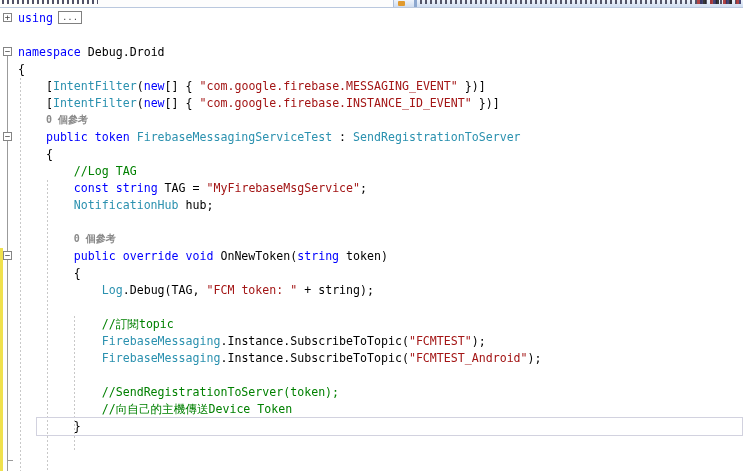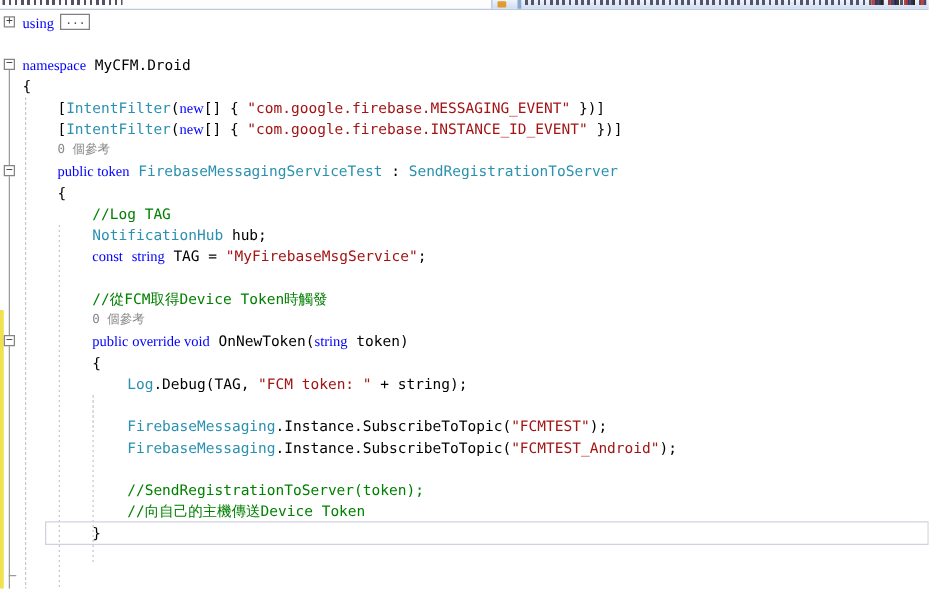--- a/index.html
+++ b/index.html
@@ -28,22 +28,22 @@
     background:repeating-linear-gradient(90deg,#2f2f45 0 2px,transparent 2px 5px);opacity:.8;}
   .nav-corner-frag{position:absolute;left:697px;top:0;width:44px;height:4px;
     background:repeating-linear-gradient(90deg,#a33 0 3px,#336 3px 6px,#222 6px 9px,transparent 9px 13px);opacity:.9;}
 
   
   .code{position:absolute;top:8px;left:0;width:743px;bottom:0;padding-top:2px;z-index:2;}
   .line{height:17px;display:flex;align-items:stretch;position:relative;}
   .lmargin{width:18px;flex:none;position:relative;}
   .lcontent{flex:1;white-space:pre;font-size:11.6px;line-height:17px;color:var(--c-p);}
   .line.codelens .lcontent{font-size:10px;color:var(--c-g);line-height:16px;}
-  .s-k{color:var(--c-k);font-family:Liberation Serif, serif;} .s-t{color:var(--c-t);} .s-s{color:var(--c-s);}
-  .s-c{color:var(--c-c);} .s-p{color:var(--c-p);} .s-g{color:var(--c-g);}
+  .s-k{color:var(--c-k);} .s-t{color:var(--c-t);} .s-s{color:var(--c-s);}
+  .s-c{color:var(--c-c);} .s-p{color:var(--c-p);} .s-g{color:var(--c-g);font-weight:bold;}
   .fold-box{position:absolute;left:3px;top:3px;width:9px;height:9px;box-sizing:border-box;
     border:1px solid #848484;background:#fff;color:#424242;font-size:9px;line-height:7px;
     text-align:center;font-family:"DejaVu Sans Mono",monospace;cursor:pointer;}
   .collapse-box{display:inline-block;box-sizing:border-box;border:1px solid #808080;background:#fff;
     color:#4d4d4d;font-size:9px;line-height:10px;height:13px;padding:0 3px;margin-left:5px;
     vertical-align:middle;position:relative;top:-1px;}
 
   
   .ov{position:absolute;z-index:1;}
   .change-bar{left:0;top:248px;width:3px;height:223px;background:var(--changebar);}
@@ -86,21 +86,21 @@
         <span class="lcontent"><span class="s-k">using</span><span class="collapse-box">...</span></span>
       </div>
       <div class="line">
         <span class="lmargin"></span>
         <span class="lcontent"></span>
       </div>
       <div class="line">
         <span class="lmargin">
           <span class="fold-box">−</span>
         </span>
-        <span class="lcontent"><span class="s-k">namespace</span><span class="s-p"> MyCFM.Droid</span></span>
+        <span class="lcontent"><span class="s-k">namespace</span><span class="s-p"> Debug.Droid</span></span>
       </div>
       <div class="line">
         <span class="lmargin"></span>
         <span class="lcontent"><span class="s-p">{</span></span>
       </div>
       <div class="line">
         <span class="lmargin"></span>
         <span class="lcontent"><span class="s-p">    [</span><span class="s-t">IntentFilter</span><span class="s-p">(</span><span class="s-k">new</span><span class="s-p">[] { </span><span class="s-s">"com.google.firebase.MESSAGING_EVENT"</span><span class="s-p"> })]</span></span>
       </div>
       <div class="line">
@@ -120,33 +120,29 @@
       <div class="line">
         <span class="lmargin"></span>
         <span class="lcontent"><span class="s-p">    {</span></span>
       </div>
       <div class="line">
         <span class="lmargin"></span>
         <span class="lcontent"><span class="s-c">        //Log TAG</span></span>
       </div>
       <div class="line">
         <span class="lmargin"></span>
+        <span class="lcontent"><span class="s-p">        </span><span class="s-k">const</span><span class="s-p"> </span><span class="s-k">string</span><span class="s-p"> TAG = </span><span class="s-s">"MyFirebaseMsgService"</span><span class="s-p">;</span></span>
+      </div>
+      <div class="line">
+        <span class="lmargin"></span>
         <span class="lcontent"><span class="s-p">        </span><span class="s-t">NotificationHub</span><span class="s-p"> hub;</span></span>
       </div>
       <div class="line">
         <span class="lmargin"></span>
-        <span class="lcontent"><span class="s-p">        </span><span class="s-k">const</span><span class="s-p"> </span><span class="s-k">string</span><span class="s-p"> TAG = </span><span class="s-s">"MyFirebaseMsgService"</span><span class="s-p">;</span></span>
-      </div>
-      <div class="line">
-        <span class="lmargin"></span>
         <span class="lcontent"></span>
-      </div>
-      <div class="line">
-        <span class="lmargin"></span>
-        <span class="lcontent"><span class="s-c">        //從FCM取得Device Token時觸發</span></span>
       </div>
       <div class="line codelens">
         <span class="lmargin"></span>
         <span class="lcontent" style="padding-left: 55.84px;"><span class="s-g">0 個參考</span></span>
       </div>
       <div class="line">
         <span class="lmargin">
           <span class="fold-box">−</span>
         </span>
         <span class="lcontent"><span class="s-p">        </span><span class="s-k">public override void</span><span class="s-p"> OnNewToken(</span><span class="s-k">string</span><span class="s-p"> token)</span></span>
@@ -155,20 +151,24 @@
         <span class="lmargin"></span>
         <span class="lcontent"><span class="s-p">        {</span></span>
       </div>
       <div class="line">
         <span class="lmargin"></span>
         <span class="lcontent"><span class="s-p">            </span><span class="s-t">Log</span><span class="s-p">.Debug(TAG, </span><span class="s-s">"FCM token: "</span><span class="s-p"> + string);</span></span>
       </div>
       <div class="line">
         <span class="lmargin"></span>
         <span class="lcontent"></span>
+      </div>
+      <div class="line">
+        <span class="lmargin"></span>
+        <span class="lcontent"><span class="s-c">            //訂閱topic</span></span>
       </div>
       <div class="line">
         <span class="lmargin"></span>
         <span class="lcontent"><span class="s-p">            </span><span class="s-t">FirebaseMessaging</span><span class="s-p">.Instance.SubscribeToTopic(</span><span class="s-s">"FCMTEST"</span><span class="s-p">);</span></span>
       </div>
       <div class="line">
         <span class="lmargin"></span>
         <span class="lcontent"><span class="s-p">            </span><span class="s-t">FirebaseMessaging</span><span class="s-p">.Instance.SubscribeToTopic(</span><span class="s-s">"FCMTEST_Android"</span><span class="s-p">);</span></span>
       </div>
       <div class="line">

